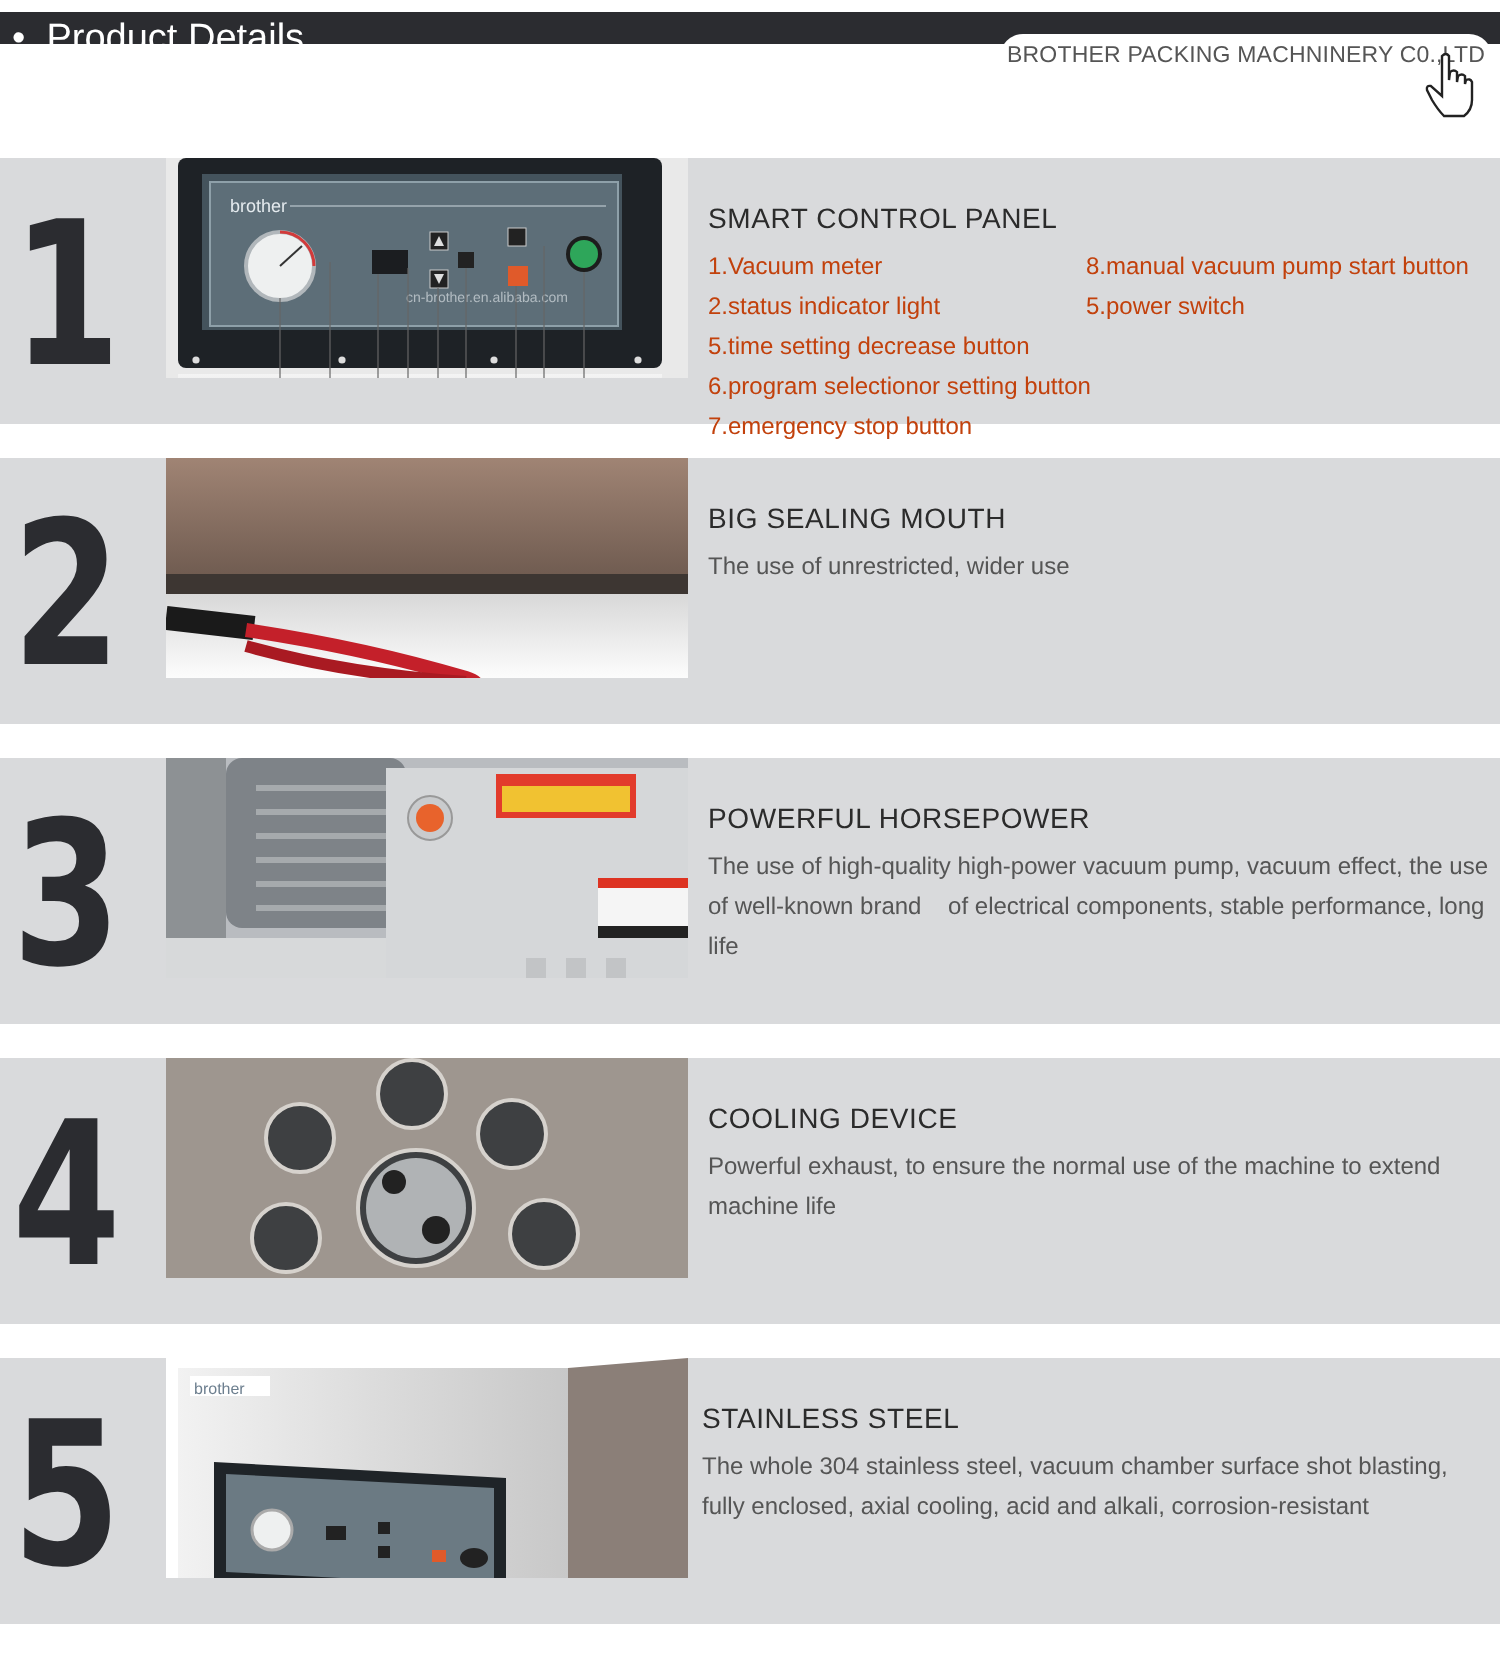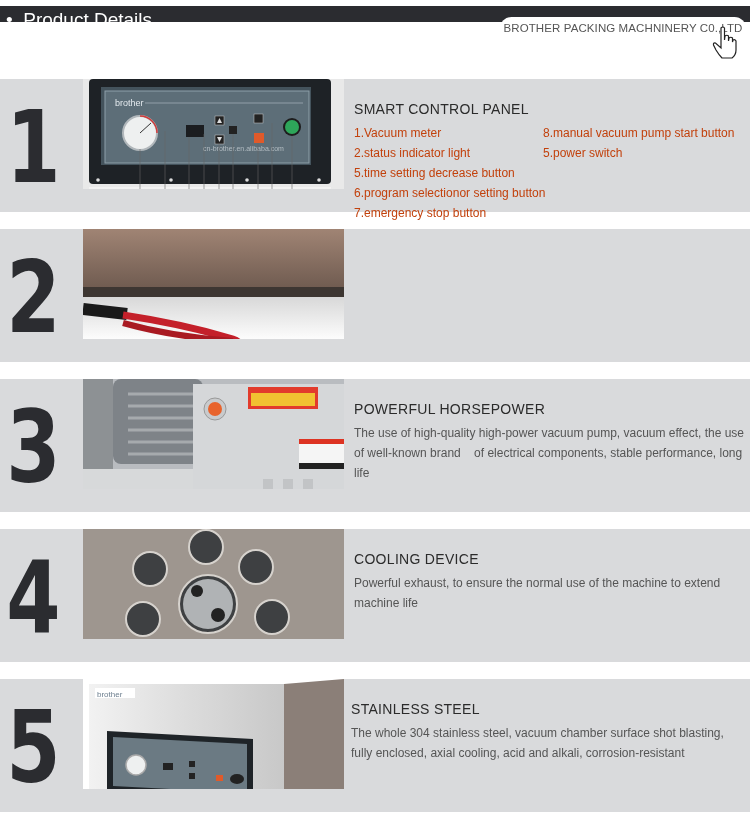--- a/index.html
+++ b/index.html
@@ -119,20 +119,24 @@
       <rect x="0" y="0" width="261" height="60" fill="url(#g2a)"></rect>
       <rect x="0" y="58" width="261" height="10" fill="#3d3632"></rect>
       <rect x="0" y="68" width="261" height="45" fill="url(#g2b)"></rect>
       <rect x="0" y="113" width="261" height="6" fill="#555"></rect>
       <rect x="0" y="119" width="261" height="14" fill="#cfcfcf"></rect>
       <path d="M0 80 L44 85" stroke="#1a1a1a" stroke-width="12"></path>
       <path d="M40 86 Q100 95 150 110 Q170 116 120 133" stroke="#c4202a" stroke-width="7" fill="none"></path>
       <path d="M40 94 Q90 108 150 112" stroke="#a91a22" stroke-width="6" fill="none"></path>
     </svg>
   </div>
+  <div class="text">
+    <h2>BIG SEALING MOUTH</h2>
+    <p>The use of unrestricted, wider use</p>
+  </div>
 </div>
 
 <div class="row" style="top:379px">
   <div class="num">3</div>
   <div class="photo">
     <svg width="261" height="133" viewBox="0 0 261 133">
       <rect width="261" height="133" fill="#b9bcc0"></rect>
       <rect x="0" y="0" width="30" height="95" fill="#8d9194"></rect>
       <rect x="30" y="0" width="90" height="85" rx="8" fill="#7e8388"></rect>
       <g stroke="#a6aaad" stroke-width="3">

